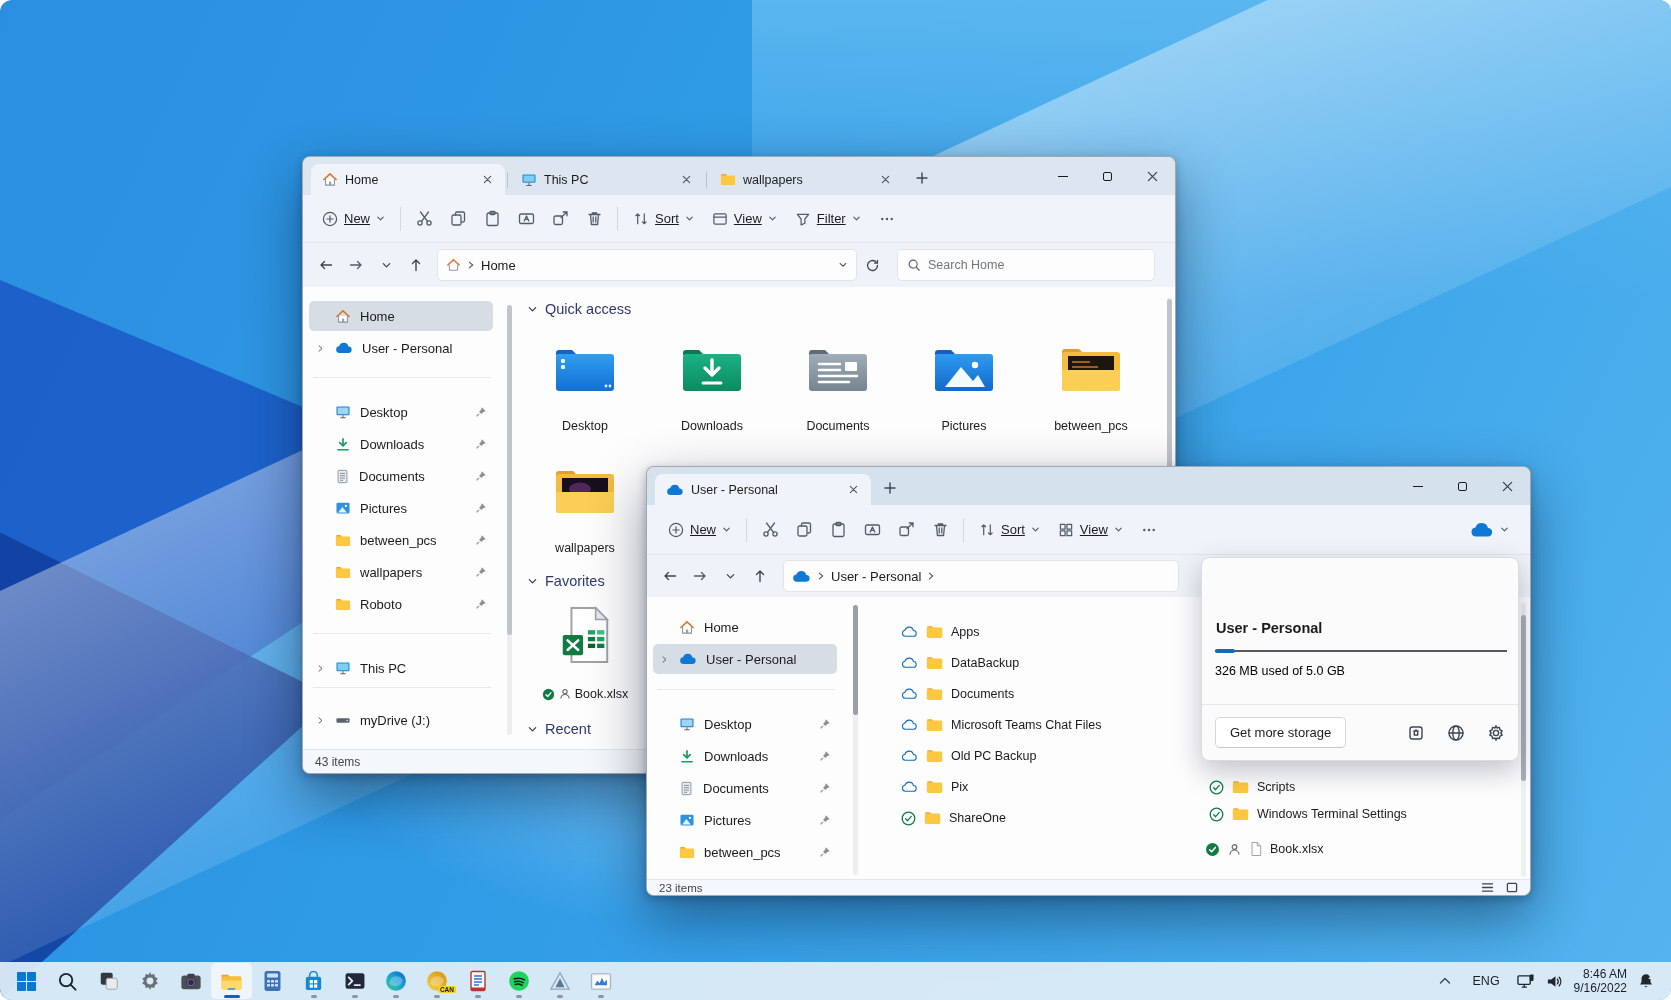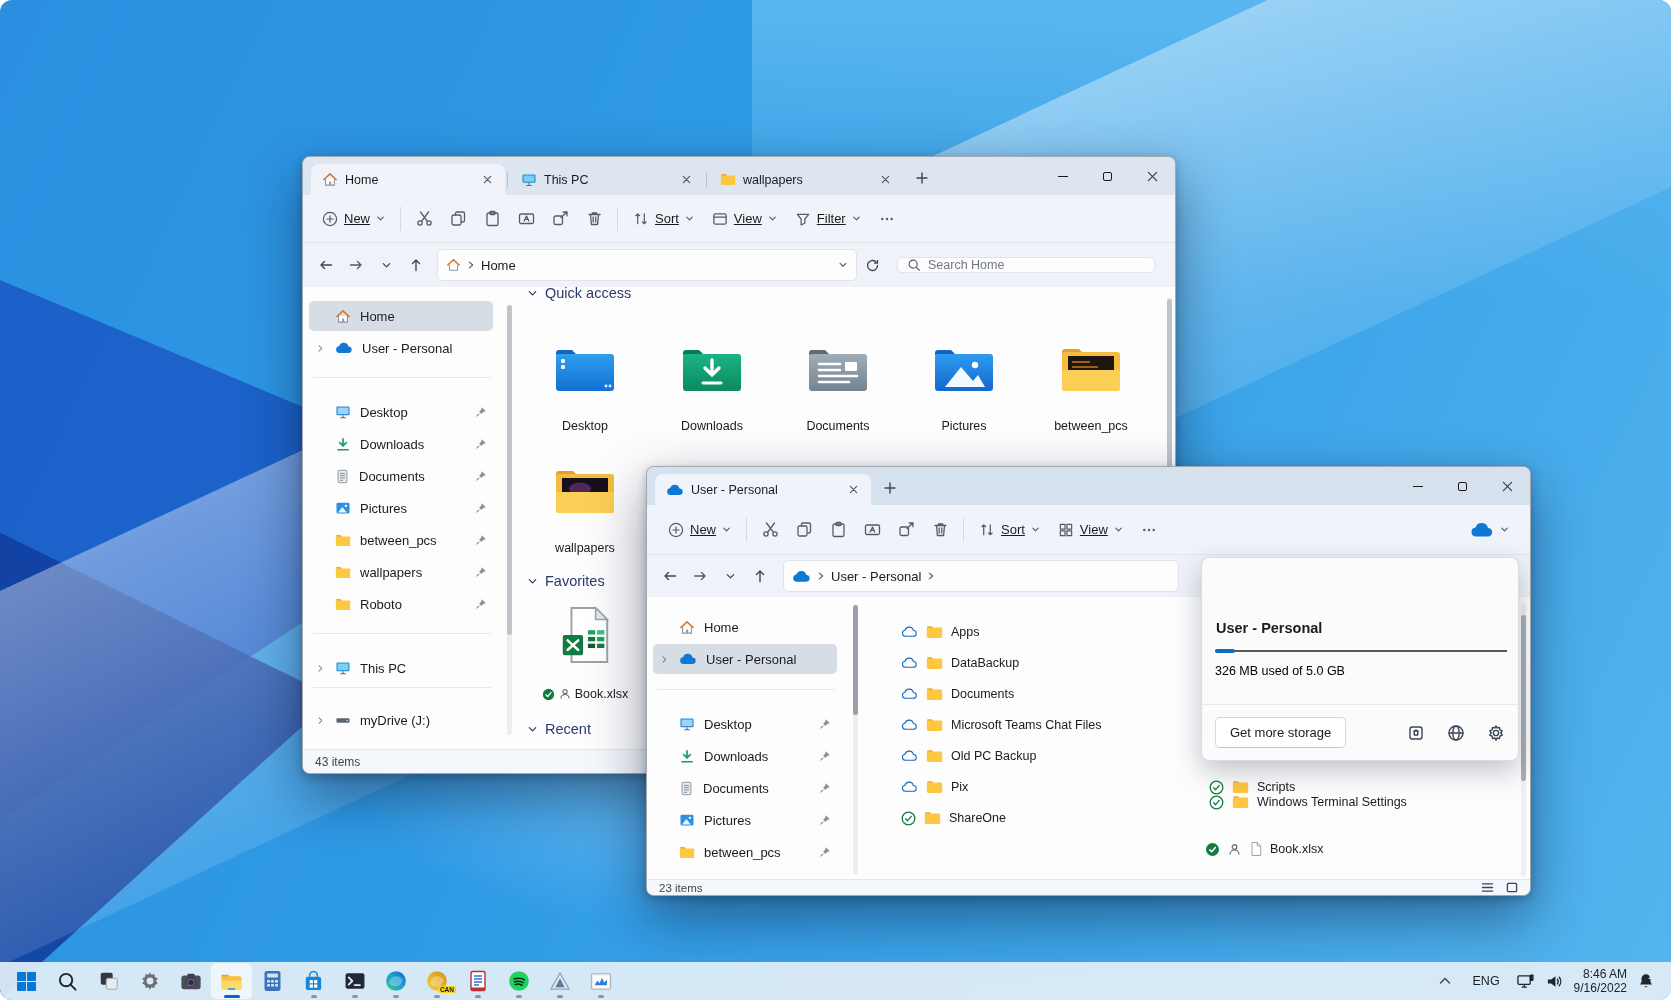--- a/index.html
+++ b/index.html
@@ -38,21 +38,21 @@
   .sep{width:1px;height:24px;background:#d4d9df;margin:0 6px;}
   .sp{flex:1;}
   svg.s{stroke:#505c6a;fill:none;stroke-width:1.3;stroke-linecap:round;stroke-linejoin:round;}
   svg.sd{stroke:#3a4654;fill:none;stroke-width:1.4;stroke-linecap:round;stroke-linejoin:round;}
 
   .addr{position:absolute;left:0;right:0;display:flex;align-items:center;background:#eff3f9;}
   .w1 .addr{top:86px;height:44px;padding:0 8px;}
   .w2 .addr{top:88px;height:42px;padding:0 8px;}
   .navb{width:30px;height:30px;display:flex;align-items:center;justify-content:center;border-radius:5px;}
   .addrbox{height:32px;background:#fdfdfe;border:1px solid #e1e5ea;border-radius:5px;display:flex;align-items:center;padding:0 8px;gap:6px;font-size:13px;color:#1b1b1b;}
-  .searchbox{height:16px;background:#fdfdfe;border:1px solid #e1e5ea;border-radius:5px;display:flex;align-items:center;padding:0 9px;gap:7px;}
+  .searchbox{height:32px;background:#fdfdfe;border:1px solid #e1e5ea;border-radius:5px;display:flex;align-items:center;padding:0 9px;gap:7px;}
   .searchbox input{border:none;outline:none;font-size:12.5px;width:190px;background:transparent;color:#1b1b1b;}
   .searchbox input::placeholder{color:#707680;}
 
   .body-bg{position:absolute;left:0;right:0;bottom:24px;background:#fdfdfe;}
   .w1 .body-bg{top:130px;}
   .w2 .body-bg{top:130px;}
   .sbar{position:absolute;width:200px;font-size:13px;color:#1b1b1b;}
   .sitem{position:absolute;left:6px;right:10px;height:30px;display:flex;align-items:center;gap:9px;padding:0 6px 0 26px;border-radius:5px;}
   .sitem.seld{background:#d7dde5;}
   .sitem .exp{position:absolute;left:7px;}
@@ -420,21 +420,21 @@
             <rect x="1.5" y="5.5" width="14" height="5" rx="1.2" fill="#5a6470"></rect>
             <circle cx="13" cy="8" r="0.9" fill="#d2d8de"></circle>
           </svg>
         <span>myDrive (J:)</span>
       </div>
     </div>
     <div class="vscroll" style="left:204px;top:148px;height:430px;background:#eceef1">
         <span class="vthumb" style="top:0;height:330px"></span>
       </div>
 
-    <div class="sechdr" style="left:224px;top:128px">
+    <div class="sechdr" style="left:224px;top:144px">
       <svg class="s" width="11" height="11" viewBox="0 0 12 12">
           <path d="M2.5 4 L6 7.5 L9.5 4" stroke="#2b3a6e"></path>
         </svg>
       <span>Quick access</span>
     </div>
 
     <div class="tile" style="left:222px;top:186px">
       <svg width="66" height="54" viewBox="0 0 66 54">
           <defs>
             <linearGradient id="gdk" x1="0" y1="0" x2="0" y2="1">
@@ -885,21 +885,21 @@
       <svg width="15" height="15" viewBox="0 0 15 15">
           <circle cx="7.5" cy="7.5" r="6.3" fill="#fff" stroke="#107c41" stroke-width="1.3"></circle>
           <path d="M4.7 7.8 l1.9 1.9 3.7 -4.3" stroke="#107c41" stroke-width="1.3" fill="none" stroke-linecap="round" stroke-linejoin="round"></path>
         </svg>
       <svg width="17" height="14" viewBox="0 0 17 14">
           <path d="M1.3 1.2 h4.6 l2 2.2 h-6.6 z" fill="#eda62e"></path>
           <rect x="0.8" y="2.6" width="15.4" height="10.4" rx="1.4" fill="#fdc840"></rect>
         </svg>
       <span>Scripts</span>
     </div>
-    <div class="frow" style="left:562px;top:320px">
+    <div class="frow" style="left:562px;top:332px">
       <svg width="15" height="15" viewBox="0 0 15 15">
           <circle cx="7.5" cy="7.5" r="6.3" fill="#fff" stroke="#107c41" stroke-width="1.3"></circle>
           <path d="M4.7 7.8 l1.9 1.9 3.7 -4.3" stroke="#107c41" stroke-width="1.3" fill="none" stroke-linecap="round" stroke-linejoin="round"></path>
         </svg>
       <svg width="17" height="14" viewBox="0 0 17 14">
           <path d="M1.3 1.2 h4.6 l2 2.2 h-6.6 z" fill="#eda62e"></path>
           <rect x="0.8" y="2.6" width="15.4" height="10.4" rx="1.4" fill="#fdc840"></rect>
         </svg>
       <span>Windows Terminal Settings</span>
     </div>

